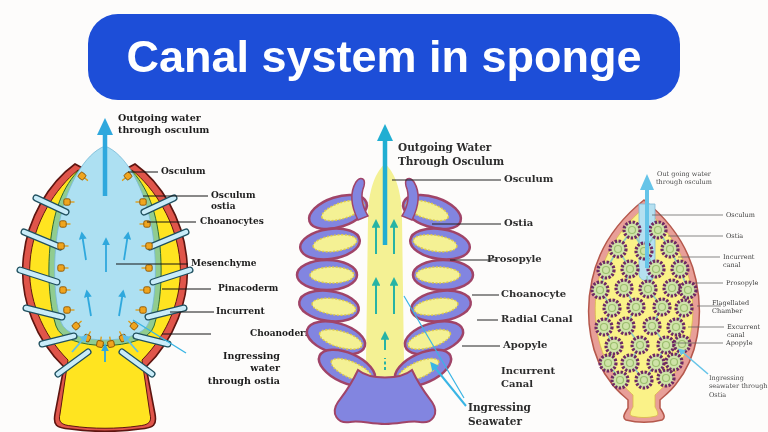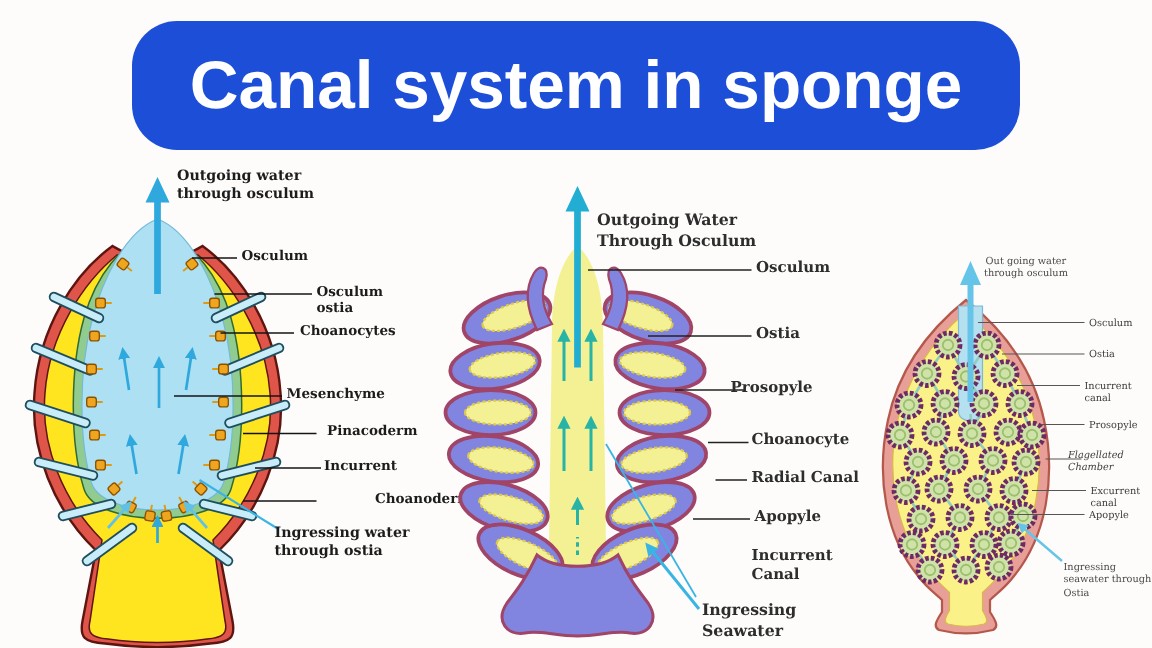--- a/index.html
+++ b/index.html
@@ -138,21 +138,21 @@
 
   <span class="lbl flow-a" style="left:118px; top:0px;">Outgoing water
 through osculum</span>
   <span class="lbl lbl-a" style="left:161px; top:54px;">Osculum</span>
   <span class="lbl lbl-a" style="left:211px; top:78px;">Osculum ostia</span>
   <span class="lbl lbl-a" style="left:200px; top:104px;text-align:center;">Choanocytes</span>
   <span class="lbl lbl-a" style="left:191px; top:146px;">Mesenchyme</span>
   <span class="lbl lbl-a" style="left:202px; top:171px;margin-left:16px;">Pinacoderm</span>
   <span class="lbl lbl-a" style="left:216px; top:194px;">Incurrent</span>
   <span class="lbl lbl-a" style="left:214px; top:216px;margin-left:36px;">Choanoderm</span>
-  <span class="lbl flow-a" style="left:183px; top:238px;">Ingressing water
+  <span class="lbl flow-a" style="left:199px; top:238px;text-align:right;">Ingressing water
 through ostia</span>
 </div>
 
 <div class="diagram" id="sycon">
   <svg class="art" width="300" height="320" viewBox="0 0 300 320">
     <defs>
       <marker id="s-mT" viewBox="0 0 6 6" refX="4" refY="3" markerWidth="4.4" markerHeight="4.4" orient="auto">
         <path d="M0,0 L6,3 L0,6 Z" fill="#27b3a5"></path>
       </marker>
       <marker id="s-mC" viewBox="0 0 6 6" refX="4" refY="3" markerWidth="4.4" markerHeight="4.4" orient="auto">
@@ -328,20 +328,20 @@
       <line x1="128" y1="262" x2="100" y2="238" stroke="#66c4e8" stroke-width="1.6" marker-end="url(#l-mL)"></line>
     </g>
   </svg>
 
   <span class="lbl flow-l" style="left:76px;  top:58px;text-align:center;">Out going water
 through osculum</span>
   <span class="lbl lbl-l" style="left:146px; top:99px;">Osculum</span>
   <span class="lbl lbl-l" style="left:146px; top:120px;">Ostia</span>
   <span class="lbl lbl-l" style="left:143px; top:141px;">Incurrent canal</span>
   <span class="lbl lbl-l" style="left:146px; top:167px;">Prosopyle</span>
-  <span class="lbl lbl-l" style="left:132px; top:187px;font-style:italic;">Flagellated
+  <span class="lbl lbl-l" style="left:132px; top:187px;">Flagellated
 Chamber</span>
   <span class="lbl lbl-l" style="left:147px; top:211px;">Excurrent canal</span>
   <span class="lbl lbl-l" style="left:146px; top:227px;">Apopyle</span>
   <span class="lbl flow-l" style="left:129px; top:262px;">Ingressing
 seawater through
 Ostia</span>
 </div>
 
 </body></html>

